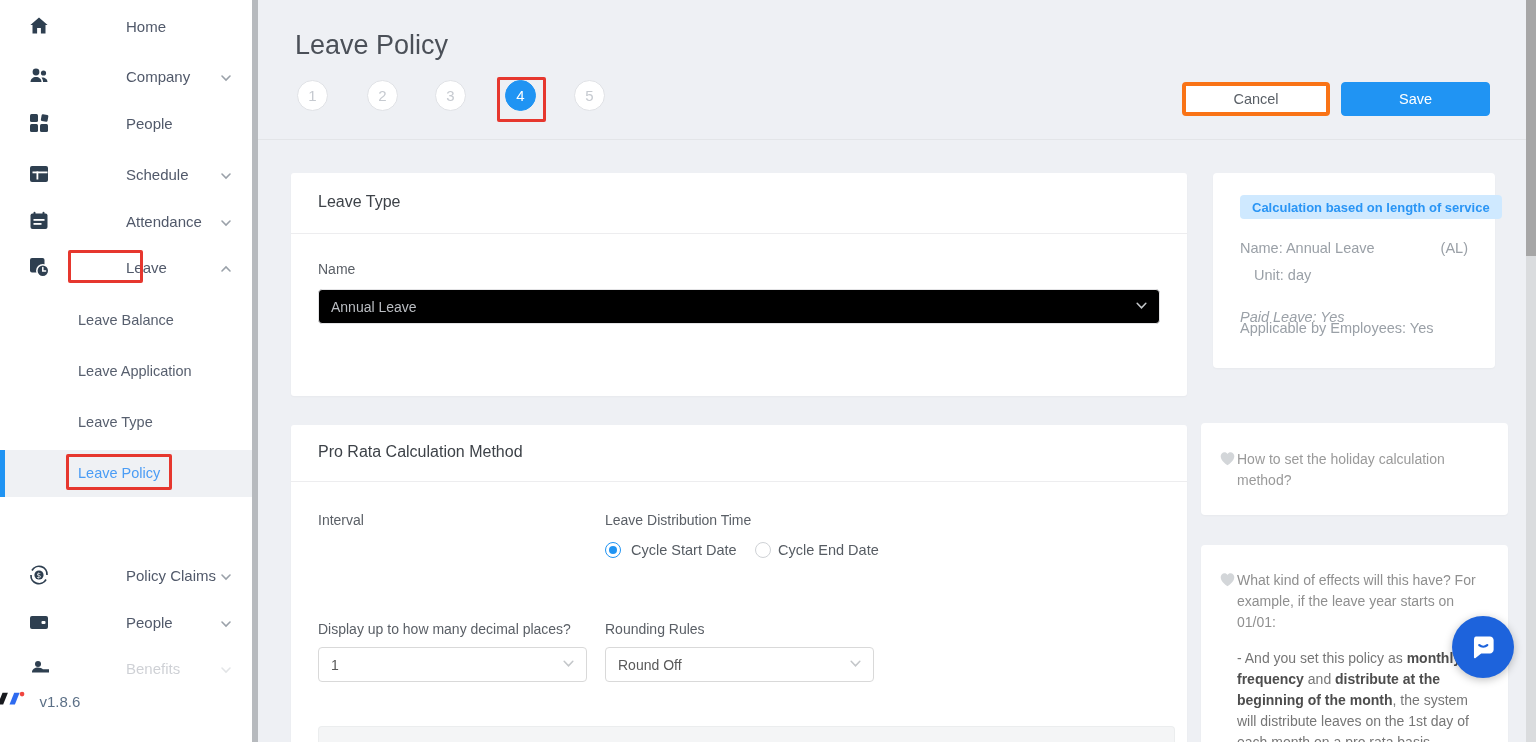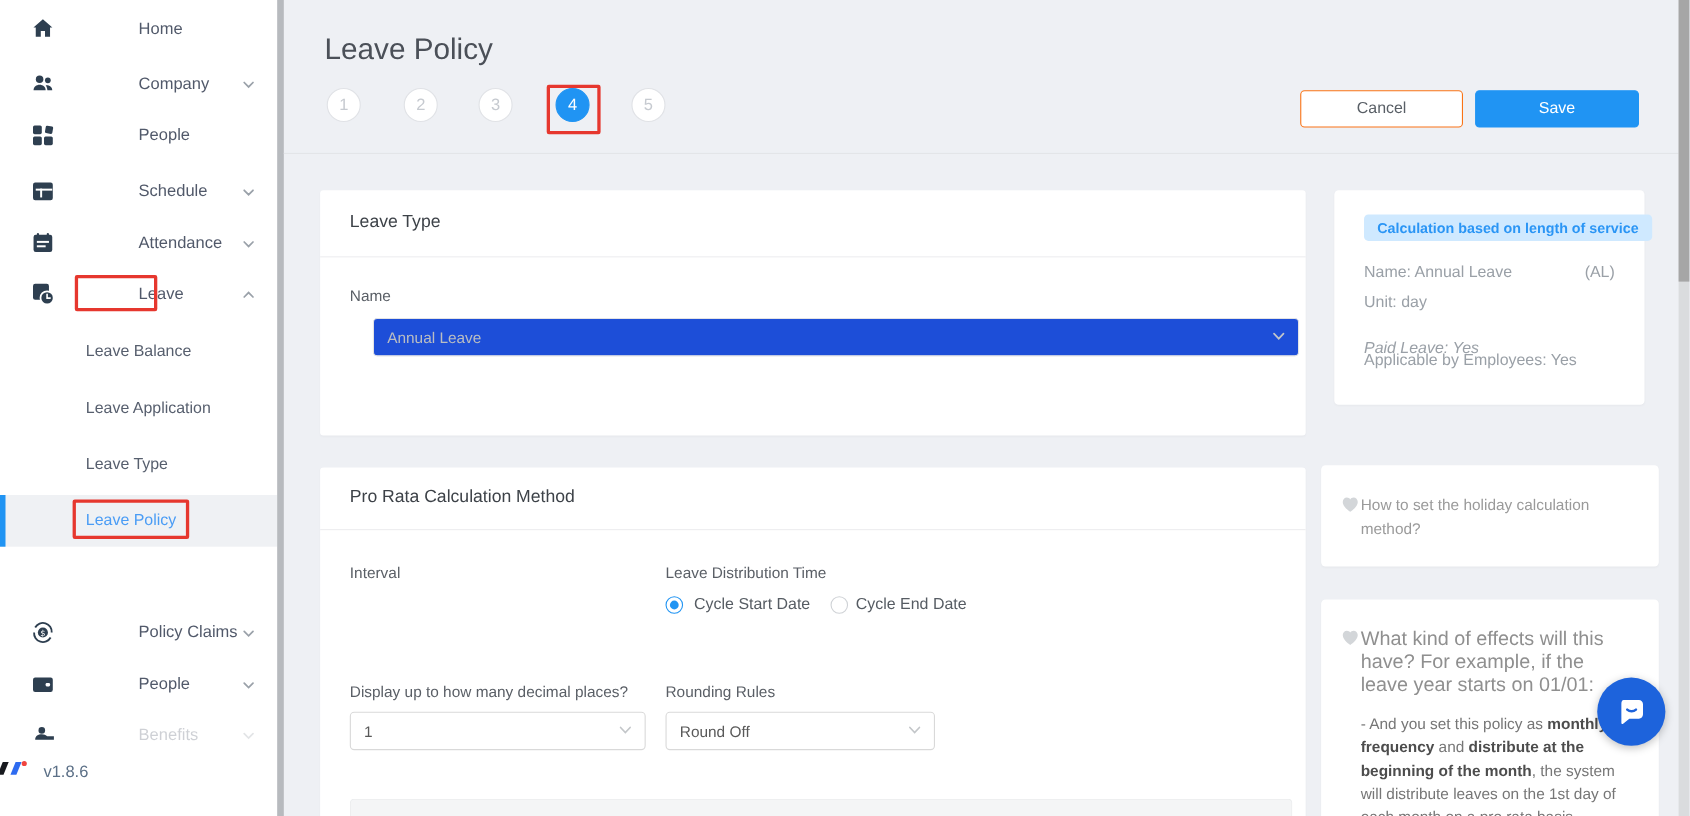--- a/index.html
+++ b/index.html
@@ -26,45 +26,45 @@
   .red-box{position:absolute;border:3px solid #e6372e;border-radius:2px;box-sizing:border-box;}
   .rb-leave{left:68px;top:250px;width:75px;height:33px;}
   .rb-policy{left:66px;top:454px;width:106px;height:36px;}
   .rb-step{left:497px;top:77px;width:49px;height:45px;}
 
   
   .page-title{position:absolute;left:295px;top:30px;font-size:27px;color:#4b5058;}
   .step{position:absolute;top:80px;width:31px;height:31px;border-radius:50%;background:#fff;border:1px solid #e0e2e6;box-sizing:border-box;color:#c6cad0;font-size:15px;display:flex;align-items:center;justify-content:center;}
   .step.active{background:#2094f3;border-color:#2094f3;color:#ffffff;}
   .btn{position:absolute;top:82px;height:34px;border-radius:4px;font-size:14.5px;display:flex;align-items:center;justify-content:center;box-sizing:border-box;cursor:pointer;}
-  .btn-cancel{left:1182px;width:148px;background:#ffffff;border:1px solid #f97316;color:#595f66;}
+  .btn-cancel{left:1182px;width:148px;background:#ffffff;border:4px solid #f97316;color:#595f66;}
   .btn-save{left:1341px;width:149px;background:#2094f3;border:1px solid #2094f3;color:#ffffff;}
   .header-divider{position:absolute;left:258px;top:139px;width:1268px;height:1px;background:#e3e5e8;}
 
   
   .card{position:absolute;background:#ffffff;border-radius:3px;box-shadow:0 1px 2px rgba(0,0,0,0.03);}
   .card-head{position:absolute;left:0;top:0;right:0;height:60px;border-bottom:1px solid #ededef;}
   .card-title{position:absolute;left:27px;top:20px;font-size:16px;color:#3d4248;}
   .field-label{position:absolute;font-size:14px;color:#5a5f66;white-space:nowrap;}
   .select{position:absolute;height:35px;border:1px solid #d9d9d9;border-radius:4px;background:#fff;box-sizing:border-box;font-size:14px;color:#595959;display:flex;align-items:center;padding:0 12px;}
   .select .chev{position:absolute;right:11px;top:50%;transform:translateY(-50%);}
-  .select.disabled{background:#1d4ed8;border-color:#e3e3e5;color:#babdc2;margin-left:21px;}
+  .select.disabled{background:#000000;border-color:#e3e3e5;color:#babdc2;}
   .radio{position:absolute;width:16px;height:16px;border-radius:50%;border:1px solid #cfd2d6;background:#fff;box-sizing:border-box;}
   .radio.checked{border:1px solid #2094f3;}
   .radio.checked::after{content:"";position:absolute;left:3px;top:3px;width:8px;height:8px;border-radius:50%;background:#2094f3;}
   .radio-label{position:absolute;font-size:14.5px;color:#565c63;white-space:nowrap;}
   .partial-bar{position:absolute;left:27px;top:301px;width:857px;height:16px;background:#f4f5f6;border:1px solid #ebedee;border-bottom:none;border-radius:4px 4px 0 0;box-sizing:border-box;}
 
   
   .badge{position:absolute;left:27px;top:22px;height:24px;padding:0 12px;background:#cfe9ff;border-radius:4px;font-size:13px;font-weight:bold;color:#2a95f5;display:inline-flex;align-items:center;white-space:nowrap;}
   .sum-row{position:absolute;left:27px;width:228px;font-size:14.5px;color:#9aa0a7;white-space:nowrap;}
   .sum-code{position:absolute;right:27px;font-size:14.5px;color:#9aa0a7;}
   .heart{position:absolute;left:18px;width:17px;height:15px;}
   .help-text{position:absolute;left:36px;width:240px;font-size:14px;line-height:21px;color:#9a9a9a;}
-  .help2-intro{position:absolute;left:36px;top:25px;width:240px;font-size:18px;line-height:21px;color:#8f8f8f;}
+  .help2-intro{position:absolute;left:36px;top:25px;width:240px;font-size:14px;line-height:21px;color:#8f8f8f;}
   .help2-body{position:absolute;left:36px;top:103px;width:252px;font-size:14px;line-height:21px;color:#767676;}
   .help2-body b{color:#4d4d4d;}
 
   
   .right-scroll-track{position:absolute;left:1526px;top:0;width:10px;height:742px;background:#dadcde;}
   .right-scroll-thumb{position:absolute;left:1526px;top:0;width:10px;height:256px;background:#a6a6a6;}
   .chat-fab{position:absolute;left:1452px;top:616px;width:62px;height:62px;border-radius:50%;background:#1d63dc;box-shadow:0 2px 8px rgba(0,0,0,0.25);display:flex;align-items:center;justify-content:center;cursor:pointer;}
 </style>
 </head>
 <body>
@@ -285,37 +285,37 @@
     <div class="select" style="left:27px;top:222px;width:269px;">
       <span>1</span>
       <span class="chev">
         <svg viewBox="0 0 12 12" width="13" height="13">
             <polyline points="2,4 6,8.2 10,4" fill="none" stroke="#c3c6c9" stroke-width="1.4" stroke-linecap="round"></polyline>
           </svg>
       </span>
     </div>
 
     <div class="field-label" style="left:314px;top:196px;">Rounding Rules</div>
-    <div class="select" style="left:314px;top:222px;width:245px;">
+    <div class="select" style="left:314px;top:222px;width:269px;">
       <span>Round Off</span>
       <span class="chev">
         <svg viewBox="0 0 12 12" width="13" height="13">
             <polyline points="2,4 6,8.2 10,4" fill="none" stroke="#c3c6c9" stroke-width="1.4" stroke-linecap="round"></polyline>
           </svg>
       </span>
     </div>
 
     <div class="partial-bar"></div>
   </section>
 
   <section class="card" style="left:1213px;top:173px;width:282px;height:195px;border-radius:4px;">
     <div class="badge">Calculation based on length of service</div>
     <div class="sum-row" style="top:240px;top:67px;">Name: Annual Leave</div>
     <div class="sum-code" style="top:67px;">(AL)</div>
-    <div class="sum-row" style="top:94px;">Unit: day</div>
+    <div class="sum-row" style="top:94px;margin-left:14px;">Unit: day</div>
     <div class="sum-row" style="top:136px;font-style:italic;">Paid Leave: Yes</div>
     <div class="sum-row" style="top:147px;">Applicable by Employees: Yes</div>
   </section>
 
   <section class="card" style="left:1201px;top:423px;width:307px;height:92px;border-radius:4px;">
     <span class="heart" style="top:28px;">
       <svg viewBox="0 0 24 22" width="17" height="15">
           <path fill="#d3d6d9" d="M12 21S2 14.7 2 7.8C2 4.6 4.5 2 7.6 2c1.9 0 3.5 1 4.4 2.4C12.9 3 14.5 2 16.4 2 19.5 2 22 4.6 22 7.8 22 14.7 12 21 12 21z"></path>
         </svg>
     </span>

